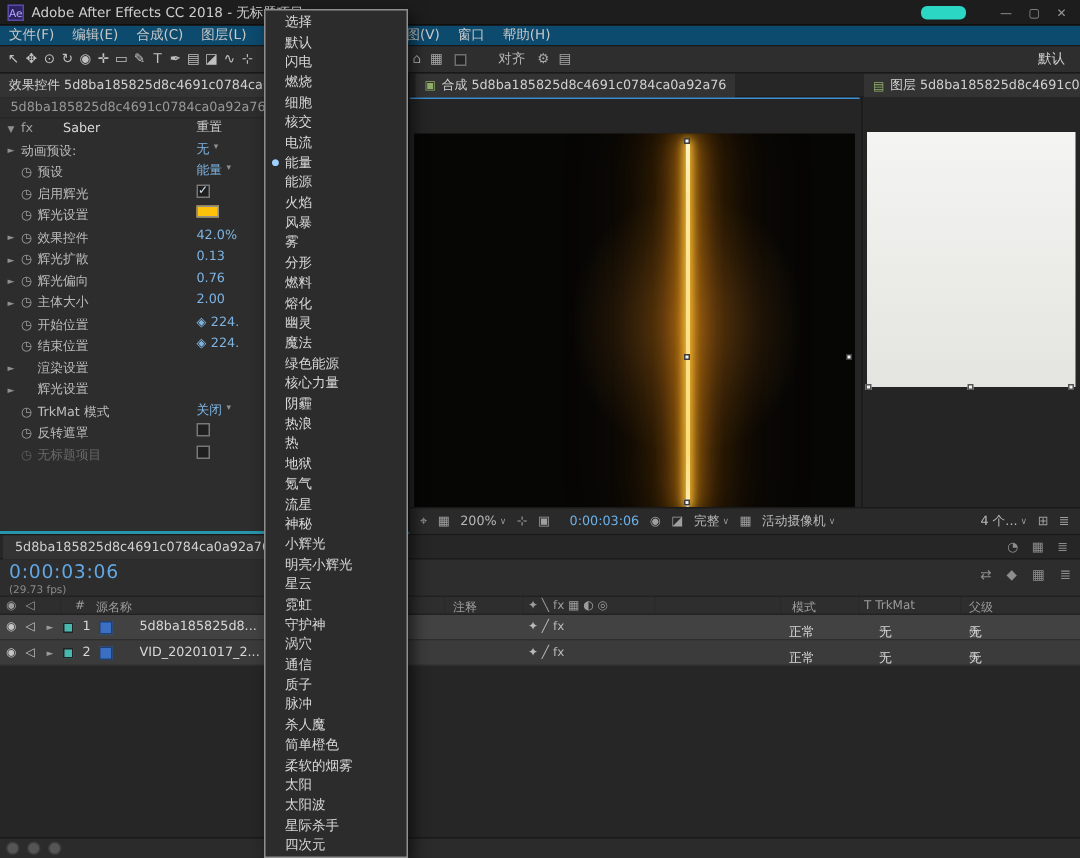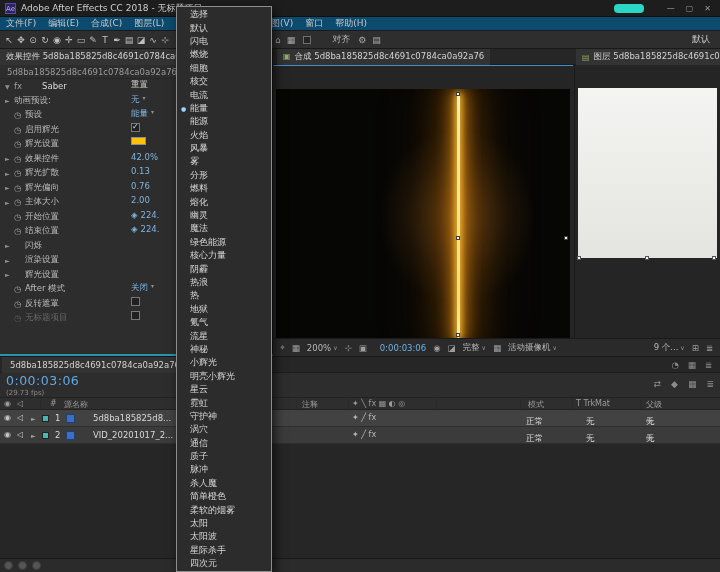--- a/index.html
+++ b/index.html
@@ -314,32 +314,20 @@
         <span class="lbl">结束位置</span>
         <span class="valcell">
           <span class="posicon">◈</span>
 
           <span class="vtext-el">224.</span>
 
         </span>
       </div>
 
 
-      <div class="ec-row vnone">
-        <span class="twirl show">►</span>
-        <span class="sw">◷</span>
-        <span class="lbl">闪烁</span>
-        <span class="valcell">
-          
-          
-          
-          
-          
-        </span>
-      </div>
 
 
       <div class="ec-row vnone">
         <span class="twirl show">►</span>
         <span class="sw">◷</span>
         <span class="lbl">渲染设置</span>
         <span class="valcell">
           
           
           
@@ -357,21 +345,21 @@
           
           
           
           
         </span>
       </div>
 
       <div class="ec-row vdrop">
         <span class="twirl">►</span>
         <span class="sw show">◷</span>
-        <span class="lbl">After 模式</span>
+        <span class="lbl">TrkMat 模式</span>
         <span class="valcell">
 
           <span class="vtext-el">关闭</span>
           <span class="varrow">▾</span>
         </span>
       </div>
 
       <div class="ec-row vuncheck">
         <span class="twirl">►</span>
         <span class="sw show">◷</span>
@@ -441,21 +429,21 @@
     <span class="bar-drop">
       <span>完整</span>
       <span class="mini-arrow">∨</span>
     </span>
     <span class="cicon">▦</span>
     <span class="bar-drop">
       <span>活动摄像机</span>
       <span class="mini-arrow">∨</span>
     </span>
     <span class="bar-drop" id="layout-drop">
-      <span>9 个...</span>
+      <span>4 个...</span>
       <span class="mini-arrow">∨</span>
     </span>
     <span class="cicon">⊞</span>
     <span class="cicon">≣</span>
   </div>
 </div>
 
 <div id="timeline">
   <div id="tl-tabbar">
     <div id="tl-tab">5d8ba185825d8c4691c0784ca0a92a76</div>

